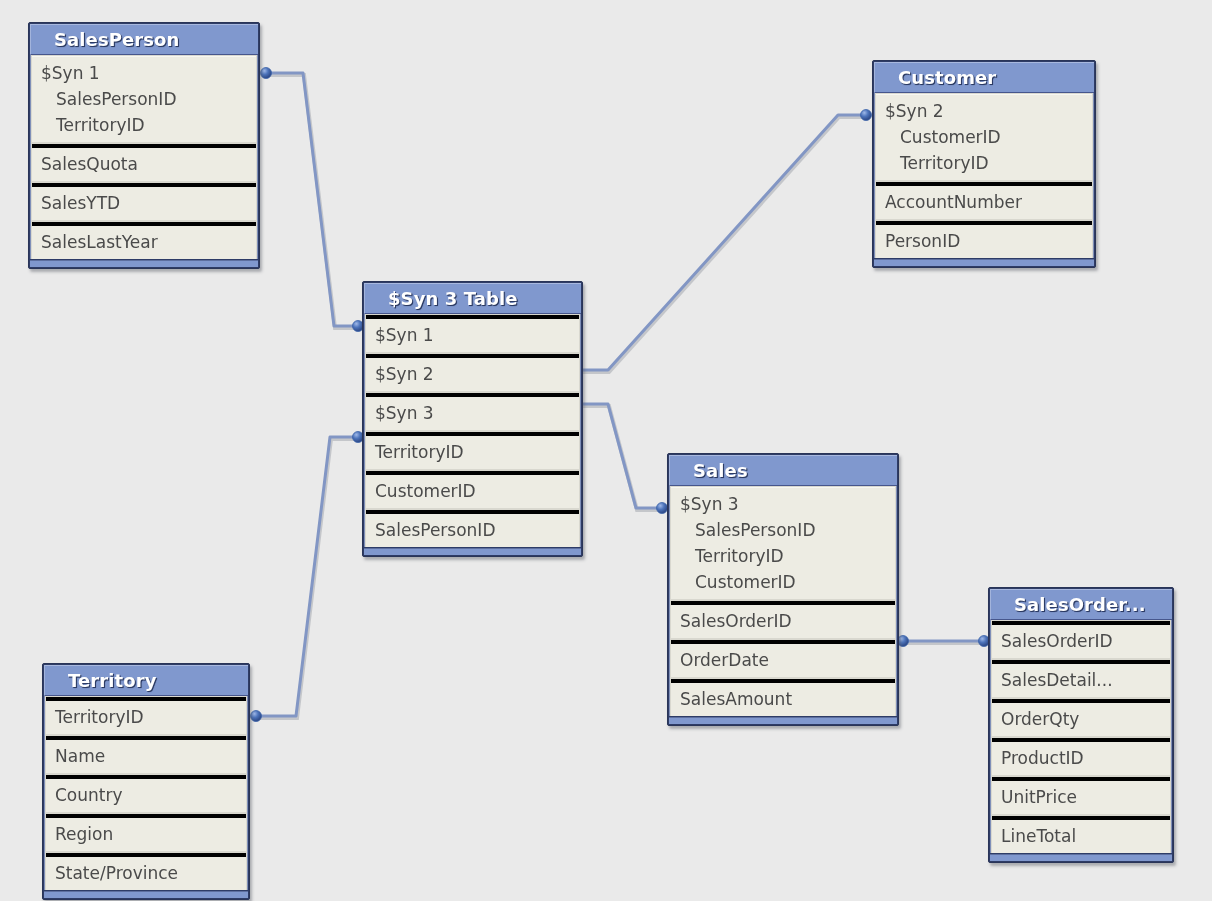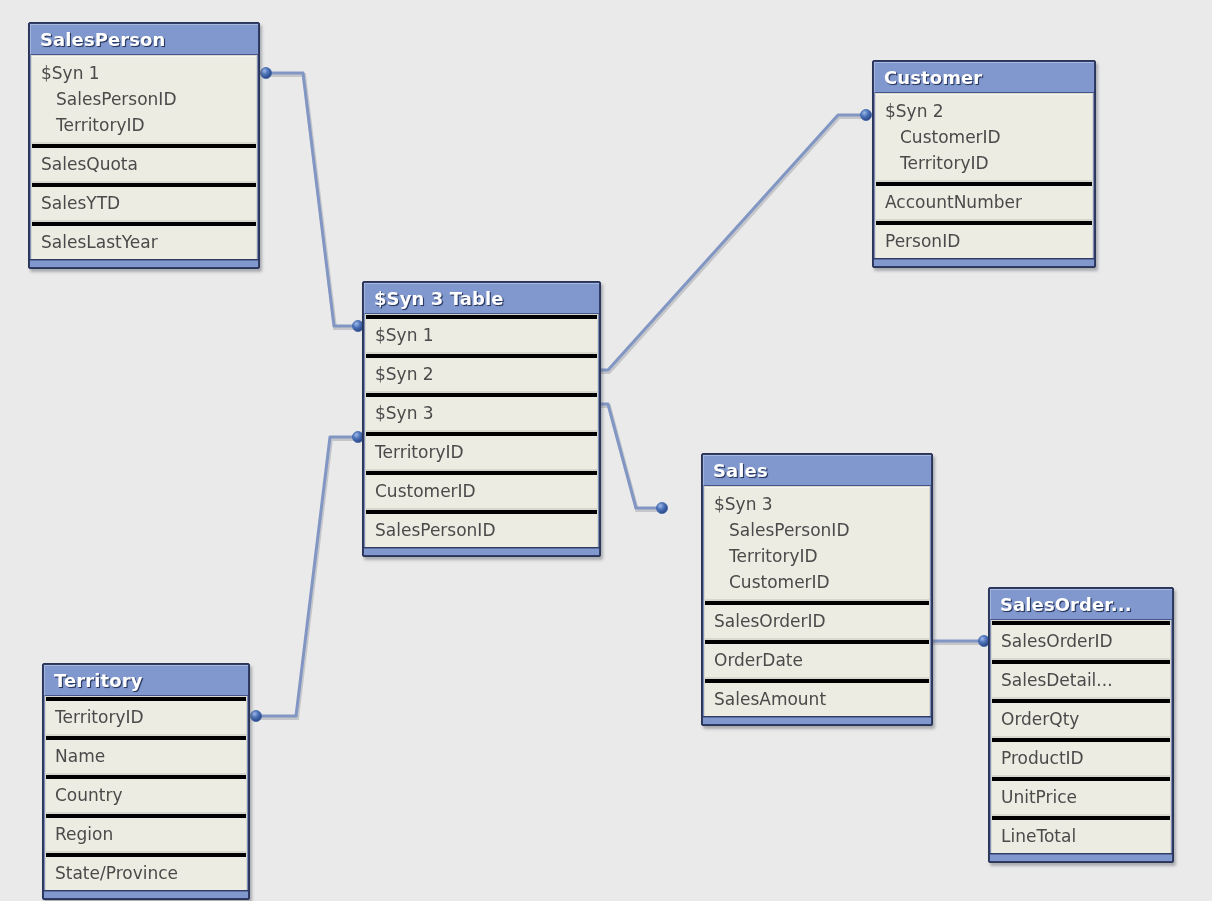--- a/index.html
+++ b/index.html
@@ -44,21 +44,21 @@
   }
   .tbl-header {
     height: 31px;
     background: #8098ce;
     border-top: 1px solid #a8b8de;
     border-left: 1px solid #a3b4dc;
     border-bottom: 1px solid #46568c;
     box-sizing: border-box;
     display: flex;
     align-items: center;
-    padding: 0 6px 0 9px;
+    padding: 0 6px 0 23px;
     overflow: hidden;
   }
   .tbl-title {
     color: #ffffff;
     font-size: 18px;
     font-weight: bold;
     line-height: 18px;
     letter-spacing: 0.1px;
     white-space: nowrap;
     text-shadow: 1px 1px 0 #2b3a63, 1px 1px 1px #39486f;
@@ -182,35 +182,35 @@
         <div class="syn-group">
           <div class="syn-head">$Syn 2</div>
           <div class="syn-child">CustomerID</div>
           <div class="syn-child">TerritoryID</div>
         </div>
         <div class="field">AccountNumber</div>
         <div class="field">PersonID</div>
       </div>
       <div class="tbl-footer"></div>
     </div>
-    <div class="table-box" style="left: 362px; top: 281px; width: 239px;">
+    <div class="table-box" style="left: 362px; top: 281px; width: 221px;">
       <div class="tbl-header">
         <span class="tbl-title">$Syn 3 Table</span>
       </div>
       <div class="tbl-body">
         <div class="field">$Syn 1</div>
         <div class="field">$Syn 2</div>
         <div class="field">$Syn 3</div>
         <div class="field">TerritoryID</div>
         <div class="field">CustomerID</div>
         <div class="field">SalesPersonID</div>
       </div>
       <div class="tbl-footer"></div>
     </div>
-    <div class="table-box" style="left: 667px; top: 453px; width: 232px; margin-left: 34px;">
+    <div class="table-box" style="left: 667px; top: 453px; width: 232px;">
       <div class="tbl-header">
         <span class="tbl-title">Sales</span>
       </div>
       <div class="tbl-body">
         <div class="syn-group">
           <div class="syn-head">$Syn 3</div>
           <div class="syn-child">SalesPersonID</div>
           <div class="syn-child">TerritoryID</div>
           <div class="syn-child">CustomerID</div>
         </div>

